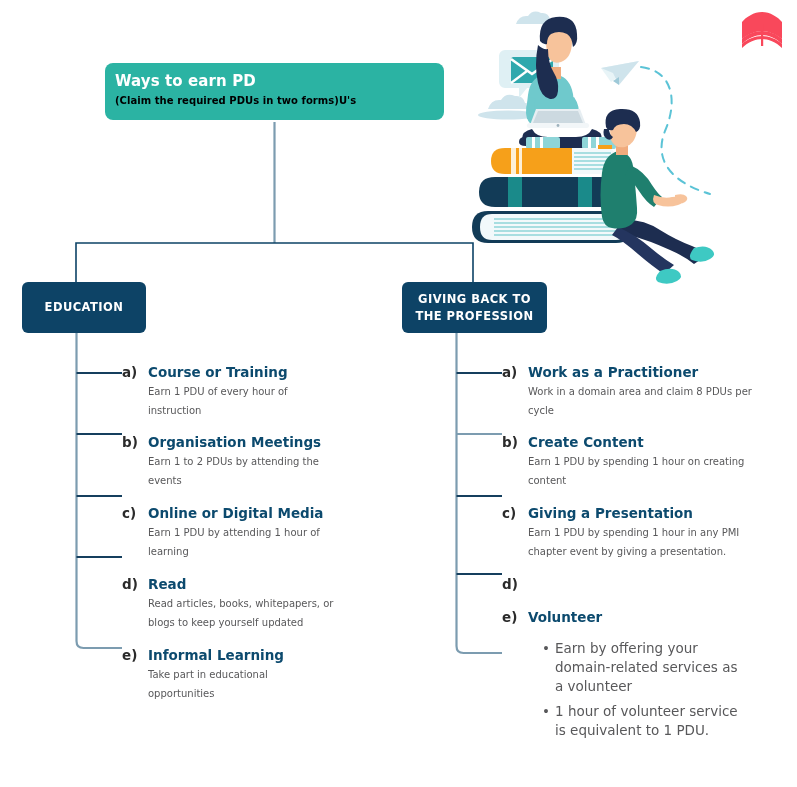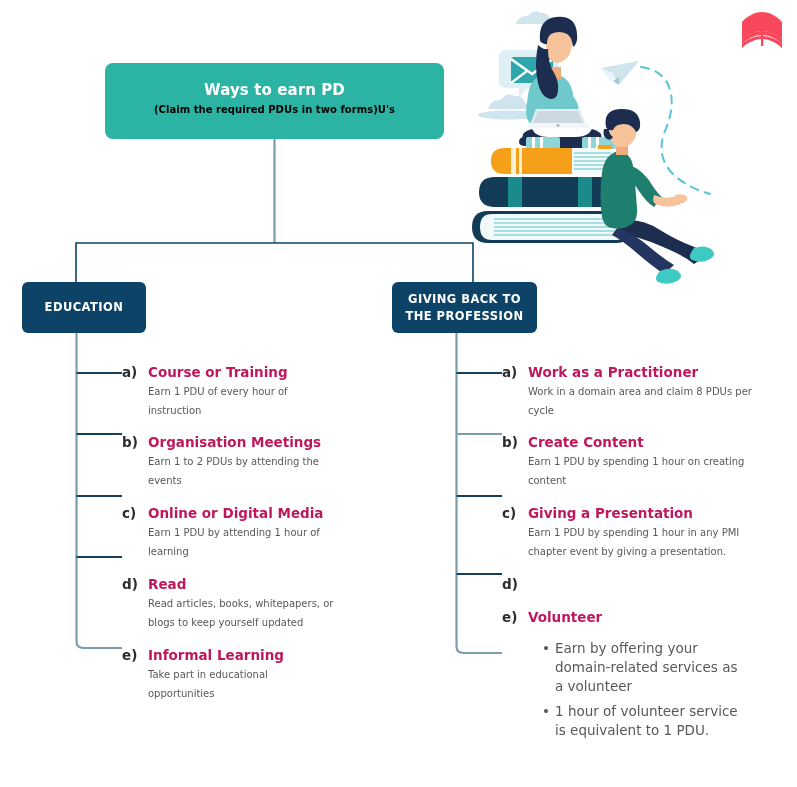--- a/index.html
+++ b/index.html
@@ -29,26 +29,26 @@
     width: 797px; height: 787px;
     pointer-events: none;
   }
 
   
   .root-box {
     position: absolute;
     left: 105px;
     top: 63px;
     width: 339px;
-    height: 76px;
+    height: 57px;
     background: #2bb3a3;
     border-radius: 8px;
     display: flex;
     flex-direction: column;
-    align-items: center;
+    align-items: flex-start;
     justify-content: center;
     box-sizing: border-box;
     padding: 4px 10px 6px;
   }
   .root-title {
     color: #ffffff;
     font-size: 15px;
     font-weight: bold;
     line-height: 20px;
     letter-spacing: 0.1px;
@@ -79,21 +79,21 @@
     letter-spacing: 0.45px;
     line-height: 17px;
   }
   #branch-edu {
     left: 22px;
     top: 282px;
     width: 124px;
     height: 51px;
   }
   #branch-giving {
-    left: 392px;
+    left: 402px;
     top: 282px;
     width: 145px;
     height: 51px;
     padding: 0 12px;
   }
 
   
   .col {
     position: absolute;
   }
@@ -109,21 +109,21 @@
     width: 26px;
     flex: 0 0 26px;
     color: #2b2b2b;
     font-size: 13.5px;
     font-weight: bold;
     line-height: 20px;
     text-align: left;
   }
   .item-body { flex: 1 1 auto; }
   .item-title {
-    color: #be185d;
+    color: #0c4a6e;
     font-size: 13.5px;
     font-weight: bold;
     line-height: 20px;
     text-align: center;
   }
   .item-desc {
     color: #58585a;
     font-size: 10px;
     font-weight: normal;
     line-height: 19px;

